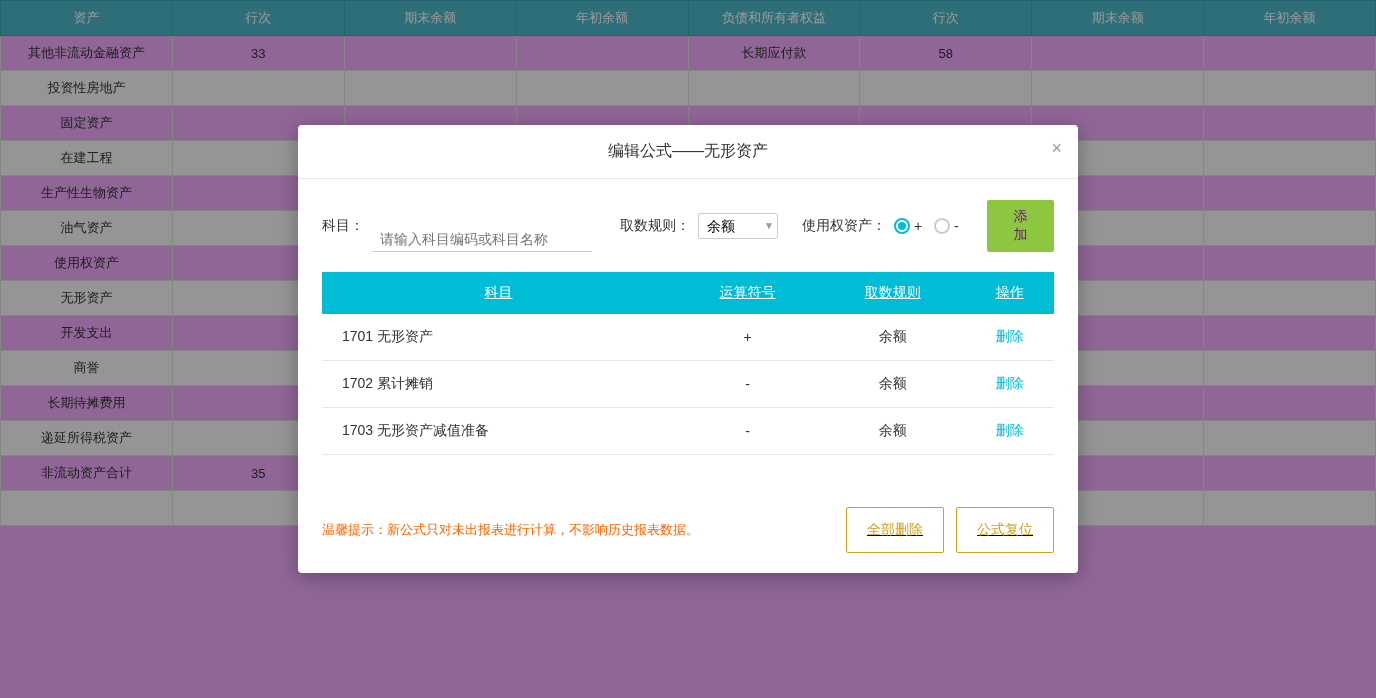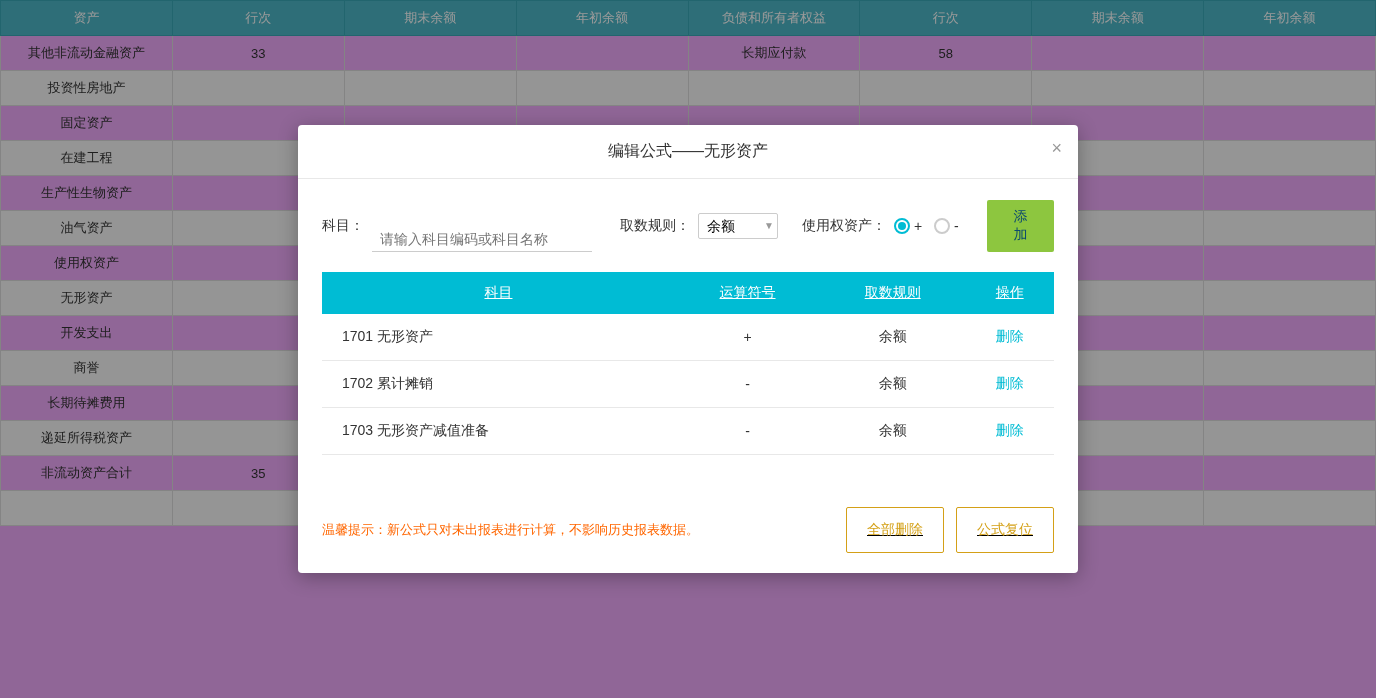--- a/index.html
+++ b/index.html
@@ -190,21 +190,21 @@
     }
 
     .radio-label {
       font-size: 14px;
       color: #333;
     }
 
     
     .btn-add {
       background: #8dc63f;
-      color: #0c4a6e;
+      color: #701a75;
       border: none;
       padding: 8px 24px;
       border-radius: 2px;
       font-size: 14px;
       cursor: pointer;
       margin-left: auto;
     }
 
     
     .data-table {

